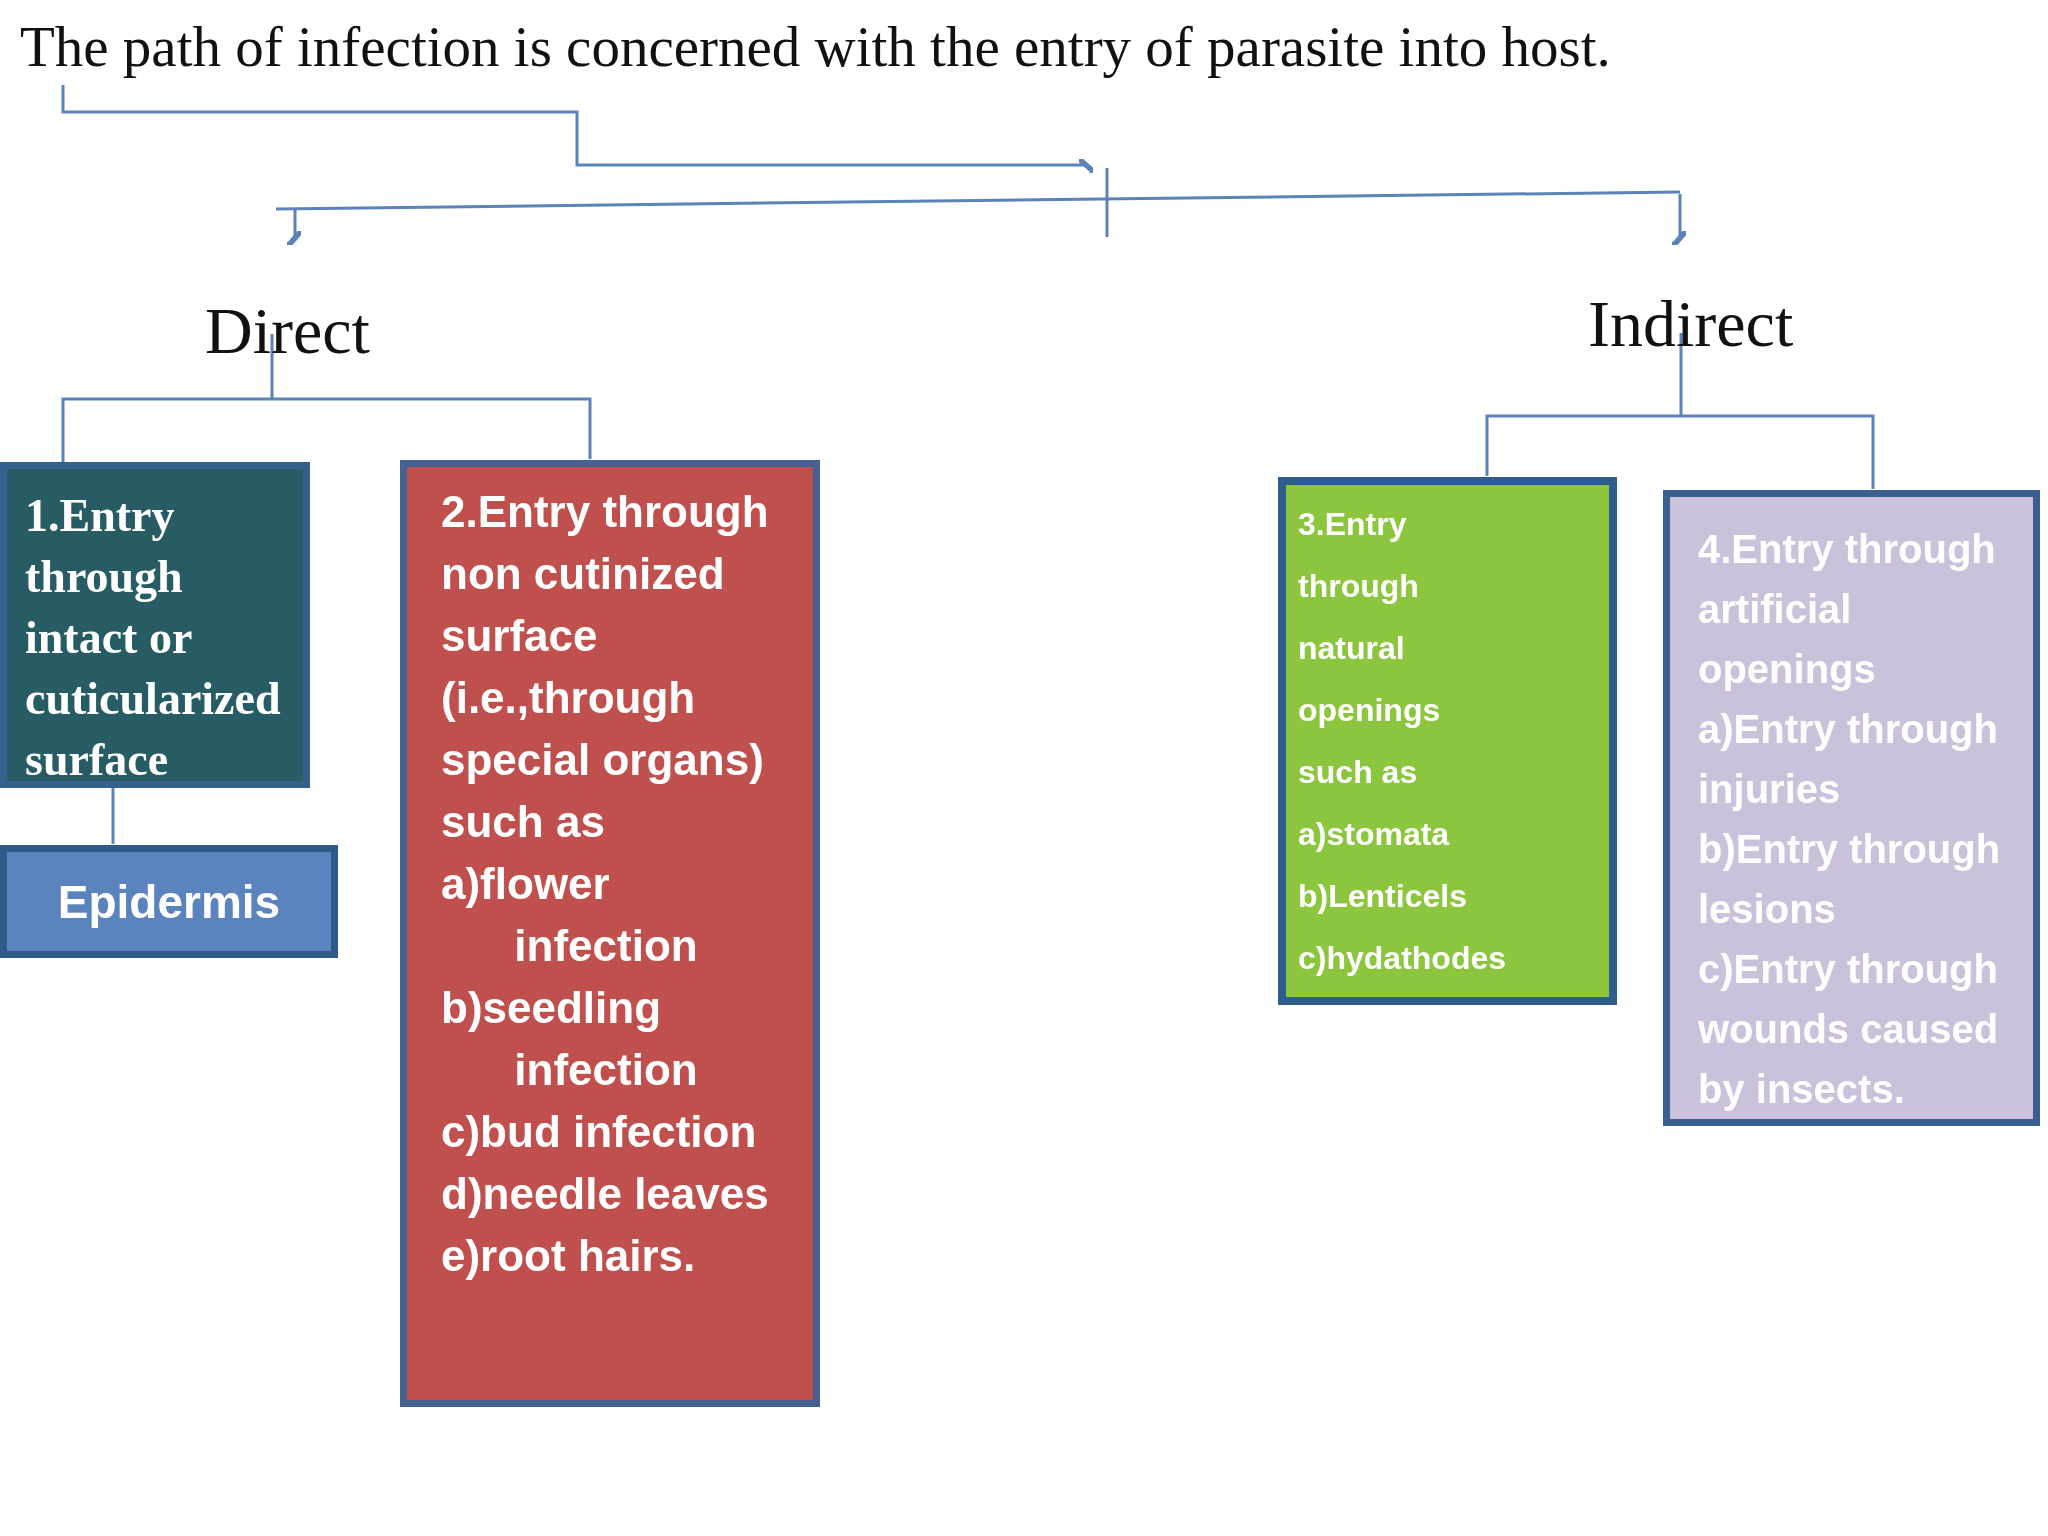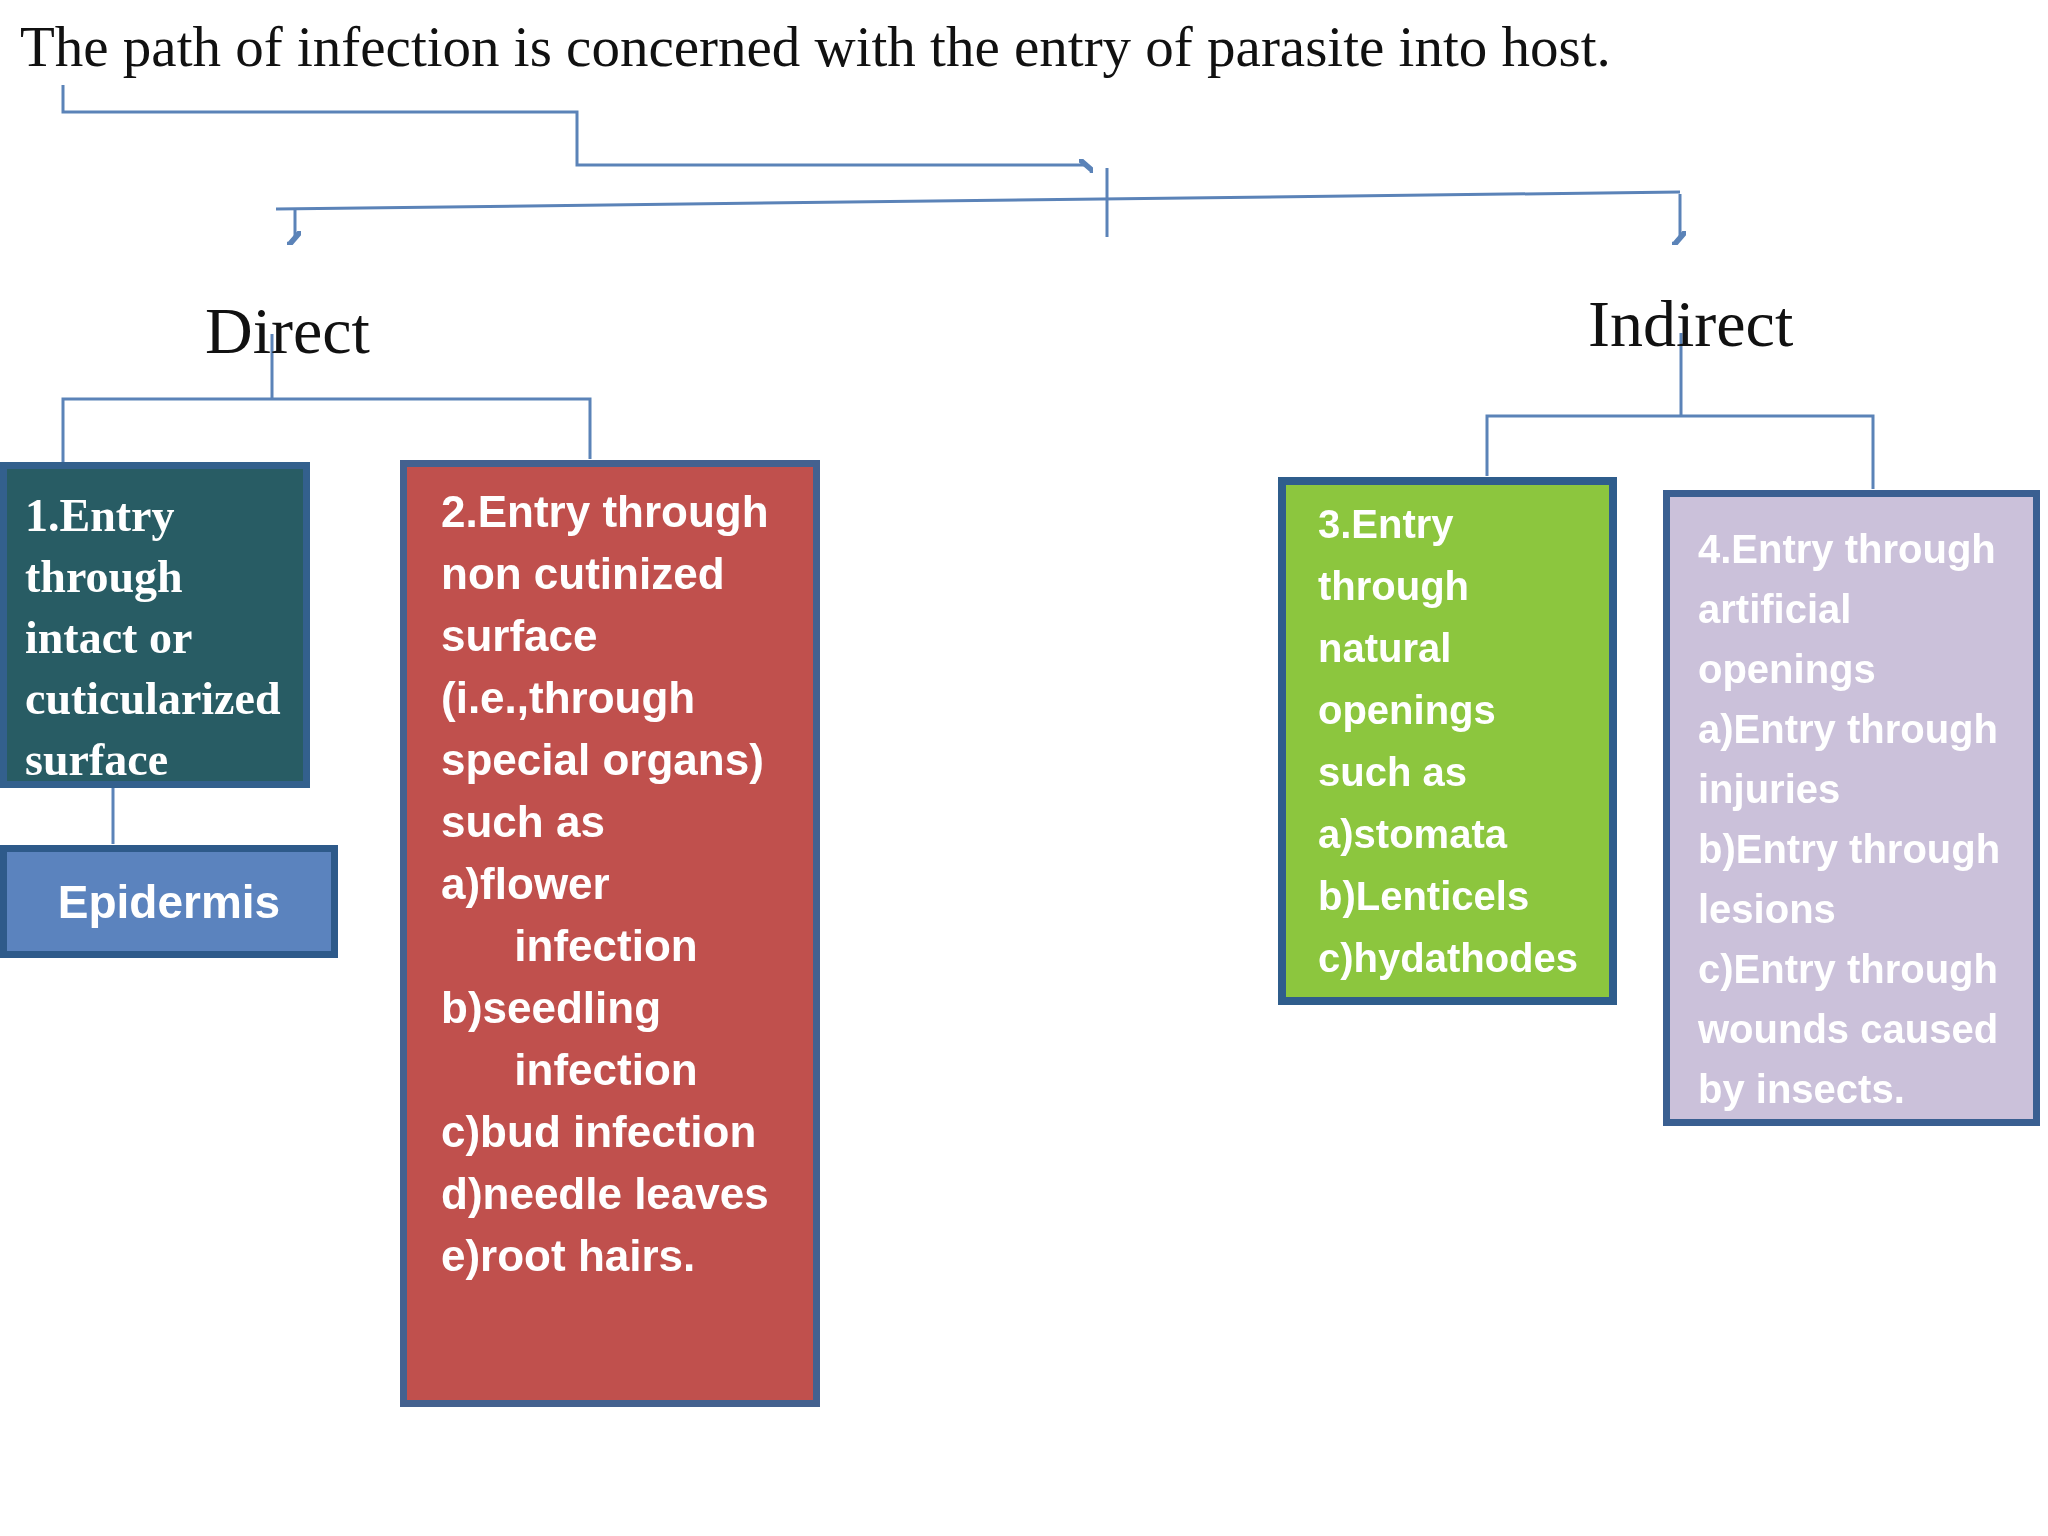--- a/index.html
+++ b/index.html
@@ -43,22 +43,22 @@
   }
   #box2{
     left:400px;top:460px;width:420px;height:947px;
     background:#C0504D;border:7px solid #44618F;
     font-weight:bold;font-size:44px;line-height:62px;
     padding:14px 4px 0 34px;
   }
   #box3{
     left:1278px;top:477px;width:339px;height:528px;
     background:#8CC63E;border:8px solid #2F5D8C;
-    font-weight:bold;font-size:40px;line-height:62px;
-    padding:8px 4px 0 32px;
+    font-weight:bold;font-size:32px;line-height:62px;
+    padding:8px 4px 0 12px;
   }
   #box4{
     left:1663px;top:490px;width:377px;height:636px;
     background:#CBC1DA;border:7px solid #3A5F91;
     font-weight:bold;font-size:40px;line-height:60px;
     padding:22px 20px 0 28px;
   }
   svg.connectors{position:absolute;left:0;top:0;pointer-events:none;}
 </style>
 </head>

